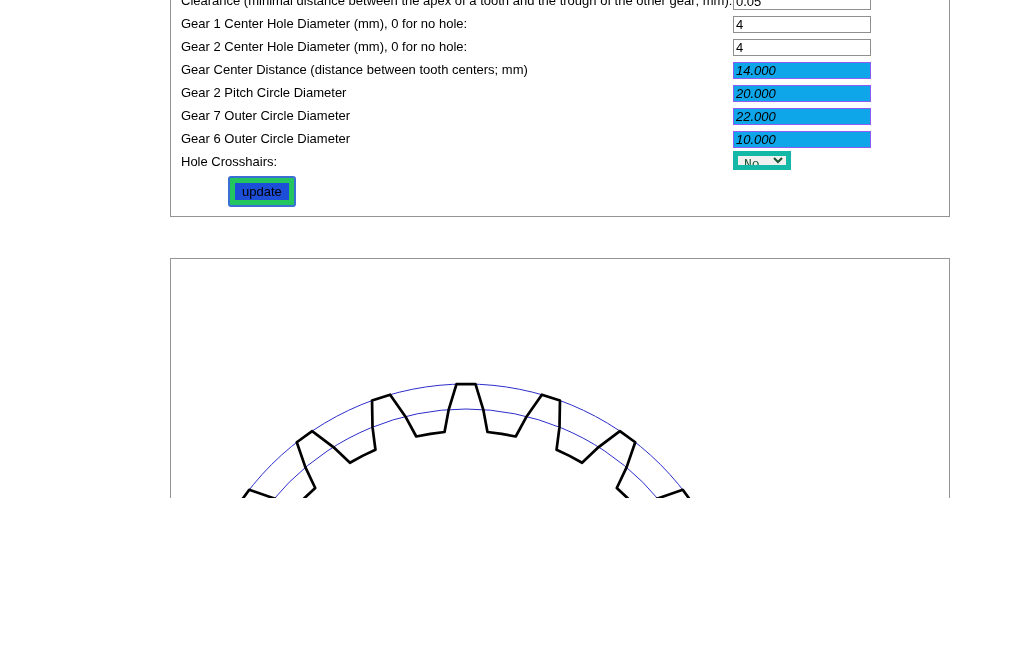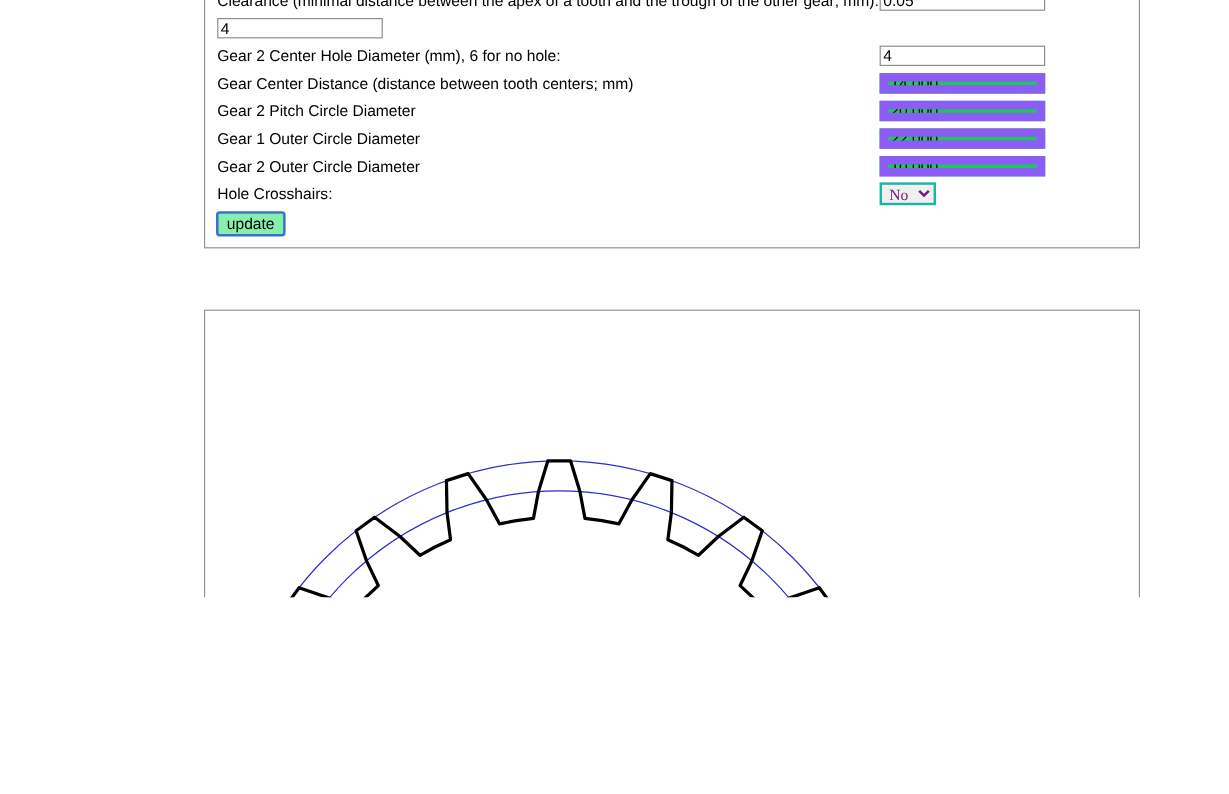--- a/index.html
+++ b/index.html
@@ -48,47 +48,49 @@
     width: 138px;
     height: 17px;
     line-height: 17px;
     padding: 0 2px;
     box-sizing: border-box;
     border: 1px solid #8f8f8f;
     background: #ffffff;
     color: #000000;
   }
   input.txt.readonly {
-    background: #22c55e;
-    border: 7px solid #8b5cf6;
-    color: #000000;
+    background: #0ea5e9;
+    border: 1px solid #8b5cf6;
+    color: #000000;
+    font-style: italic;
   }
   select.sel {
-    font-family: Liberation Serif, serif;
+    font-family: Liberation Mono, monospace;
     font-size: 13px;
     height: 19px;
     box-sizing: border-box;
-    border: 2px solid #14b8a6;
+    border: 5px solid #14b8a6;
     background: #f0f0f0;
-    color: #701a75;
+    color: #14532d;
     padding: 0 2px;
   }
   .btn-row {
     margin-top: 4px;
   }
   button.update {
     font-family: "Liberation Sans", sans-serif;
     font-size: 13px;
     padding: 1px 7px;
-    background: #86efac;
-    border: 1px solid #22c55e;
+    background: #1d4ed8;
+    border: 6px solid #22c55e;
     outline: 2px solid #3b6fd4;
     outline-offset: -1px;
     color: #000000;
     border-radius: 2px;
+    margin-left: 48px;
   }
 
   
   .draw-panel {
     position: absolute;
     left: 170px;
     top: 258px;
     width: 780px;
     height: 420px;
     border: 1px solid #949494;
@@ -108,56 +110,57 @@
   <div class="form-panel">
 
     <div class="form-row">
       <div class="form-label">Clearance (minimal distance between the apex of a tooth and the trough of the other gear; mm):</div>
       <div class="field-wrap">
         <input class="txt" type="text" value="0.05" style="">
       </div>
     </div>
 
     <div class="form-row">
+      <div class="form-label">Gear 1 Center Hole Diameter (mm), 0 for no hole:</div>
       <div class="field-wrap">
         <input class="txt" type="text" value="4" style="">
       </div>
     </div>
 
     <div class="form-row">
-      <div class="form-label">Gear 2 Center Hole Diameter (mm), 6 for no hole:</div>
+      <div class="form-label">Gear 2 Center Hole Diameter (mm), 0 for no hole:</div>
       <div class="field-wrap">
         <input class="txt" type="text" value="4" style="">
       </div>
     </div>
 
     <div class="form-row">
       <div class="form-label">Gear Center Distance (distance between tooth centers; mm)</div>
       <div class="field-wrap">
         <input class="txt readonly" type="text" readonly="" value="14.000" style="">
       </div>
     </div>
 
     <div class="form-row">
       <div class="form-label">Gear 2 Pitch Circle Diameter</div>
       <div class="field-wrap">
         <input class="txt readonly" type="text" readonly="" value="20.000" style="">
       </div>
     </div>
 
     <div class="form-row">
-      <div class="form-label">Gear 1 Outer Circle Diameter</div>
+      <div class="form-label">Gear 7 Outer Circle Diameter</div>
       <div class="field-wrap">
         <input class="txt readonly" type="text" readonly="" value="22.000" style="">
       </div>
     </div>
 
 
     <div class="form-row">
-      <div class="form-label">Gear 2 Outer Circle Diameter</div>
+      <div class="form-label">Gear 6 Outer Circle Diameter</div>
       <div class="field-wrap">
         <input class="txt readonly" type="text" readonly="" value="10.000" style="">
       </div>
     </div>
 
     <div class="form-row">
       <div class="form-label">Hole Crosshairs:</div>
       <div class="field-wrap">
         <select class="sel" id="sel-crosshairs"><option>No</option><option>Yes</option></select>
       </div>

